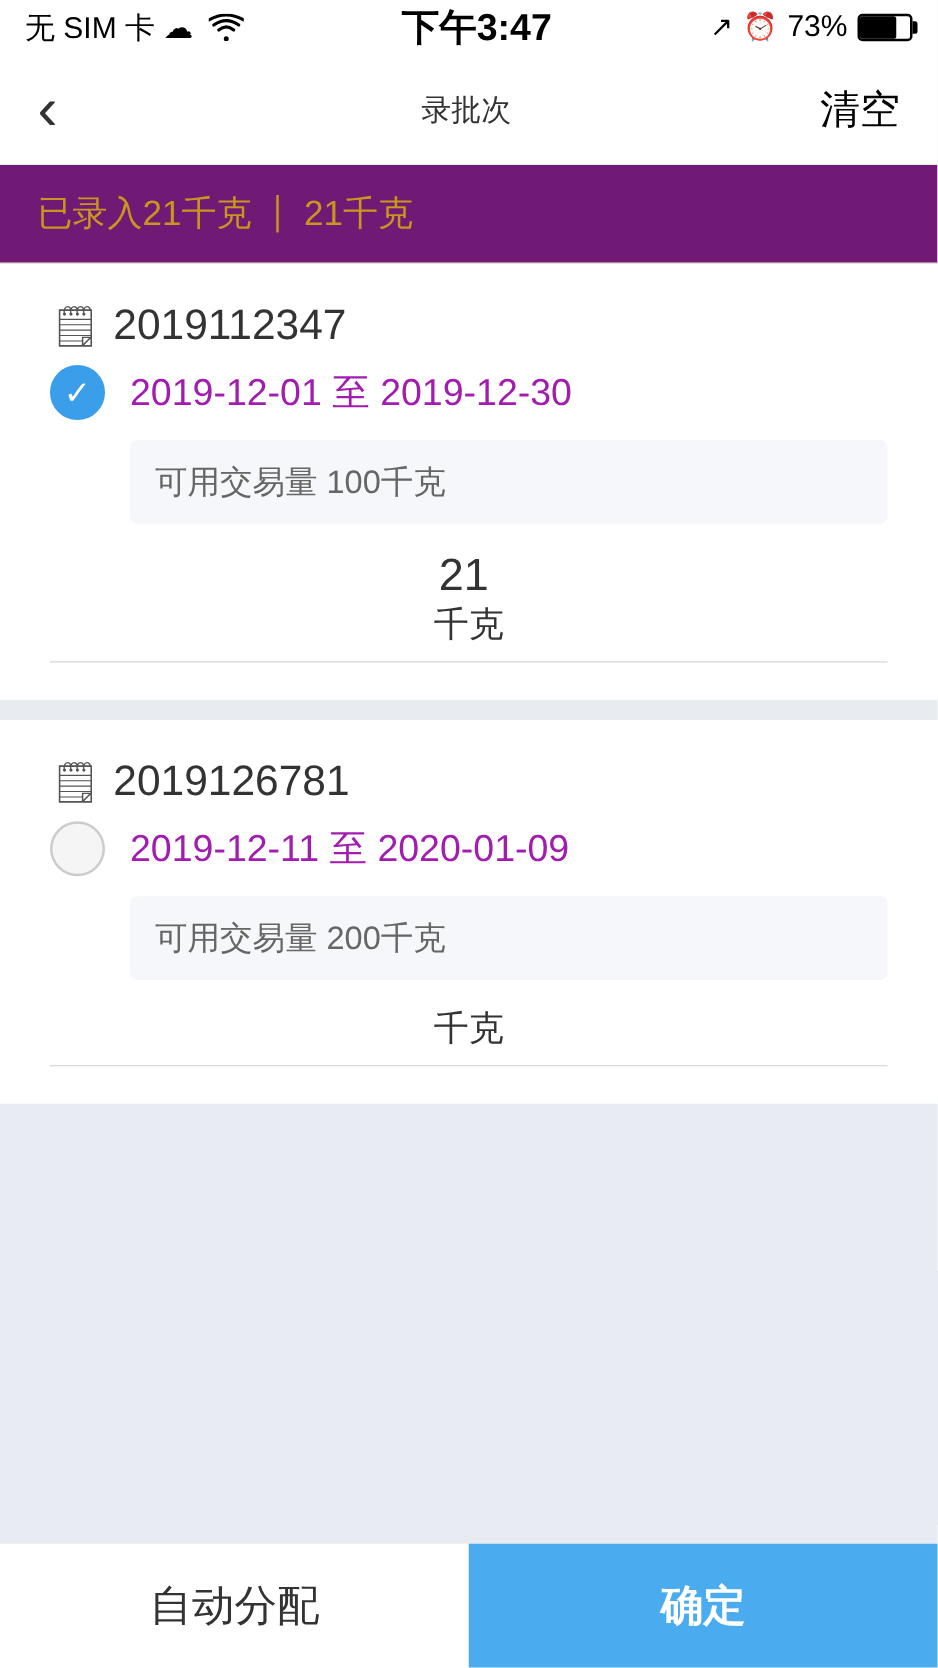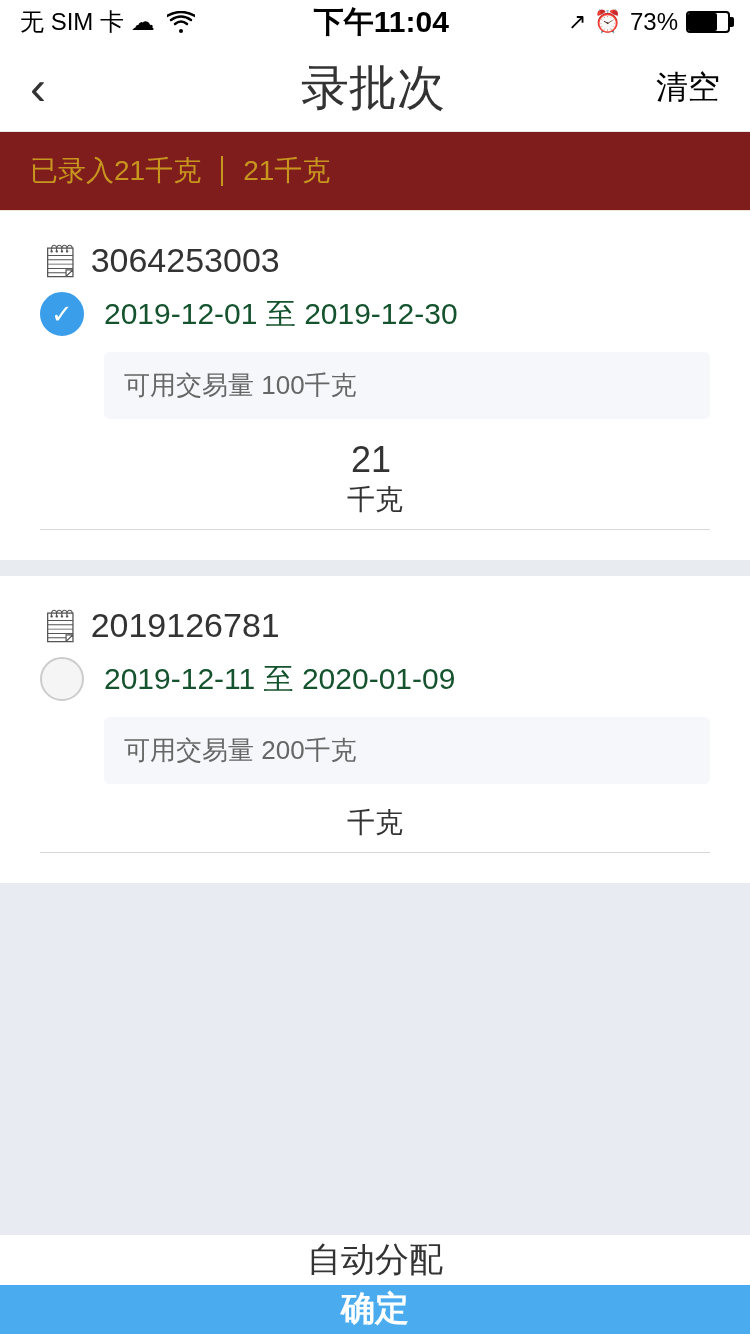--- a/index.html
+++ b/index.html
@@ -80,34 +80,34 @@
       padding: 0 30px;
       border-bottom: 1px solid #e8e8e8;
     }
     .nav-back {
       font-size: 40px;
       color: #333;
       cursor: pointer;
       width: 60px;
     }
     .nav-title {
-      font-size: 48px;
+      font-size: 24px;
       font-weight: 500;
       color: #333;
     }
     .nav-action {
       font-size: 32px;
       color: #000000;
       cursor: pointer;
     }
 
     
     .info-banner {
       width: 750px;
-      background: #7f1d1d;
+      background: #701a75;
       padding: 20px 30px;
       display: flex;
       align-items: center;
       border-bottom: 1px solid #f0e8d0;
     }
     .info-banner-text {
       font-size: 28px;
       color: #c8961e;
     }
     .info-divider {
@@ -159,21 +159,21 @@
       background: #3a9eea;
       border-color: #3a9eea;
     }
     .radio-checkmark {
       color: #fff;
       font-size: 26px;
       line-height: 1;
     }
     .card-date {
       font-size: 30px;
-      color: #14532d;
+      color: #a21caf;
     }
     .card-available {
       background: #f5f7fa;
       border-radius: 6px;
       padding: 16px 20px;
       font-size: 26px;
       color: #666;
       margin-left: 64px;
     }
     .card-amount-row {
@@ -215,21 +215,20 @@
     
     .bottom-bar {
       position: fixed;
       bottom: 0;
       left: 0;
       width: 750px;
       height: 100px;
       display: flex;
       background: #fff;
       border-top: 1px solid #e8e8e8;
-      flex-direction: column;
     }
     .btn-auto {
       flex: 1;
       display: flex;
       align-items: center;
       justify-content: center;
       font-size: 34px;
       color: #333;
       background: #fff;
       cursor: pointer;
@@ -264,21 +263,21 @@
 <div class="status-bar">
   <div class="status-left">
     <span>无 SIM 卡 ☁</span>
     <svg width="28" height="22" viewBox="0 0 28 22" style="margin-left:4px">
       <path d="M14 18 a2 2 0 0 1 2 2 a2 2 0 0 1-4 0 a2 2 0 0 1 2-2z" fill="#000"></path>
       <path d="M8 13 Q14 8 20 13" stroke="#000" stroke-width="2.5" fill="none" stroke-linecap="round"></path>
       <path d="M4 9 Q14 2 24 9" stroke="#000" stroke-width="2.5" fill="none" stroke-linecap="round"></path>
       <path d="M0 5 Q14 -3 28 5" stroke="#000" stroke-width="2.5" fill="none" stroke-linecap="round"></path>
     </svg>
   </div>
-  <div class="status-center">下午11:04</div>
+  <div class="status-center">下午3:47</div>
   <div class="status-right">
     <span style="font-size:22px;">↗</span>
     <span style="font-size:22px;">⏰</span>
     <span style="font-size:24px;">73%</span>
     <div class="battery-icon">
       <div class="battery-fill"></div>
       <div class="battery-tip"></div>
     </div>
   </div>
 </div>
@@ -293,21 +292,21 @@
   <span class="info-banner-text">已录入21千克</span>
   <div class="info-divider"></div>
   <span class="info-banner-text">21千克</span>
 </div>
 
 <div class="main-content">
 
   <div class="card-item">
     <div class="card-header">
       <span class="card-id-icon">🗒</span>
-      <span class="card-id">3064253003</span>
+      <span class="card-id">2019112347</span>
     </div>
     <div class="card-date-row">
       <div class="radio-btn checked">
         <span class="radio-checkmark">✓</span>
       </div>
       <span class="card-date">2019-12-01 至 2019-12-30</span>
     </div>
     <div class="card-available">可用交易量 100千克</div>
     <div class="card-amount-row">
       <span class="amount-value">21</span>

